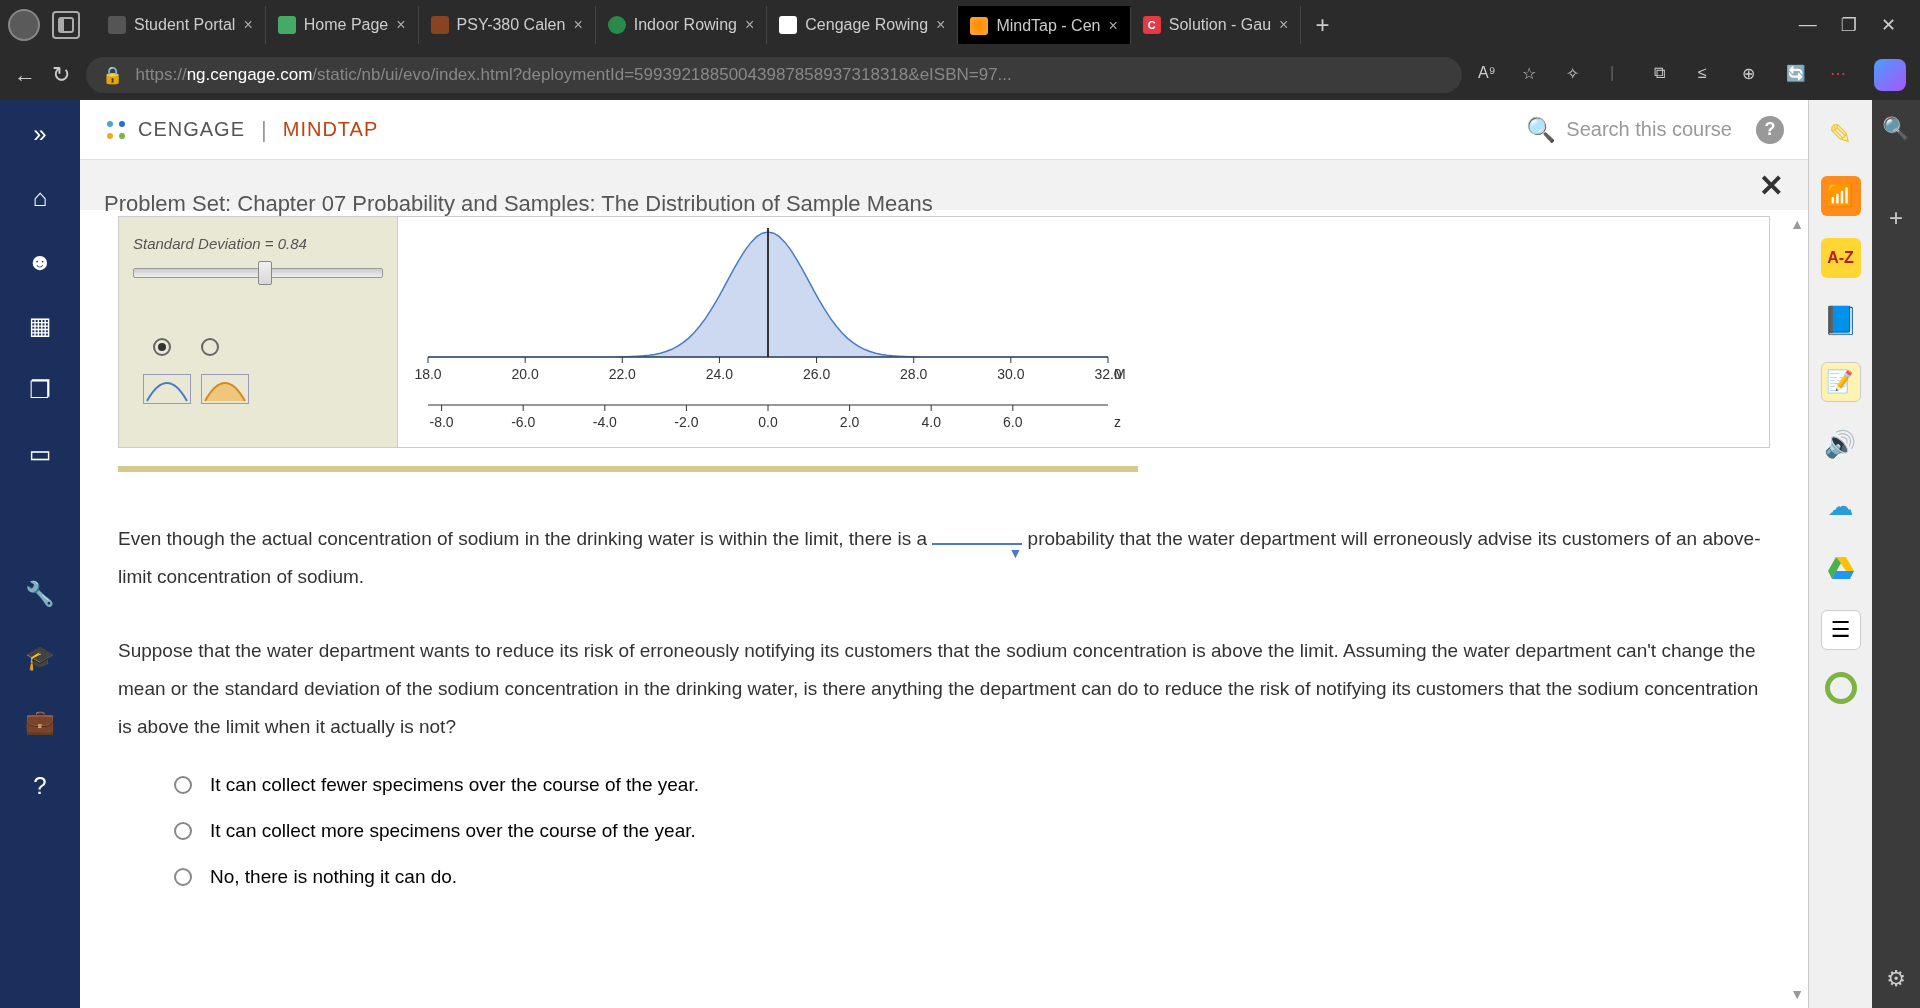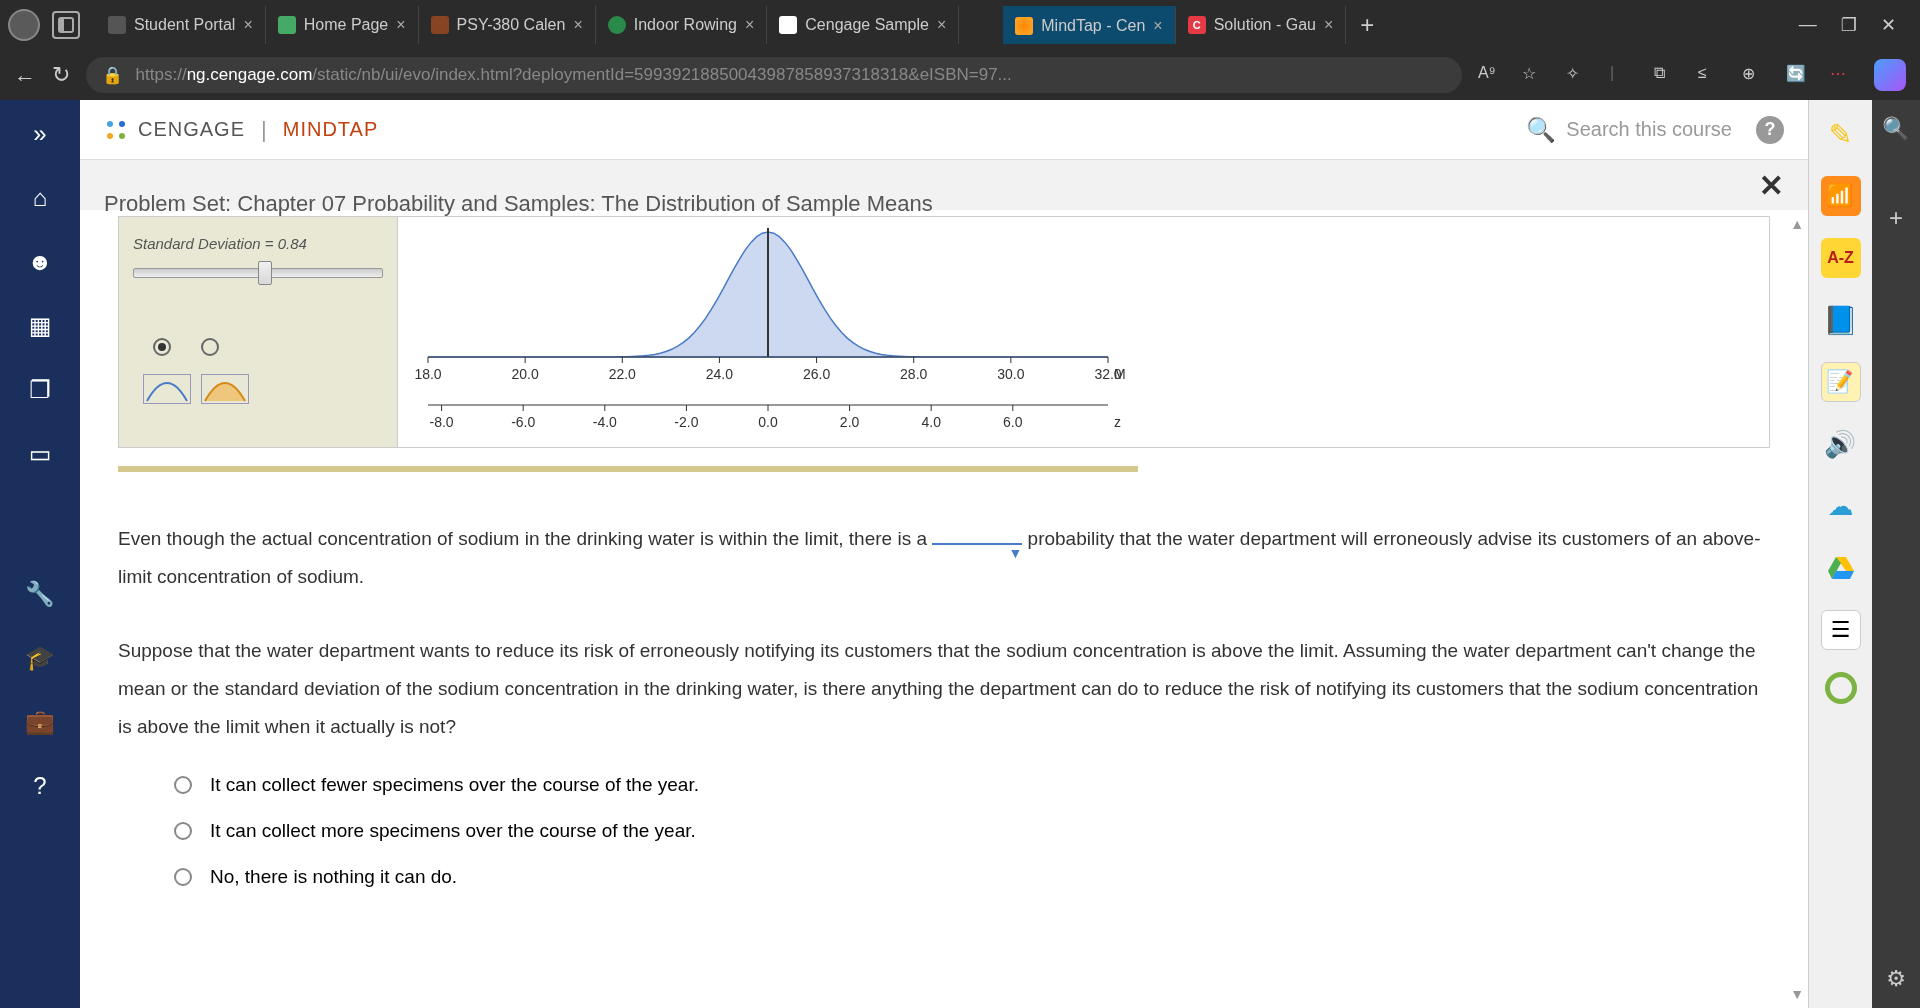--- a/index.html
+++ b/index.html
@@ -4,21 +4,21 @@
 <style>
 * { margin: 0; padding: 0; box-sizing: border-box; }
 body { font-family: 'Segoe UI', Arial, sans-serif; background: #2b2b2b; width: 1920px; height: 1008px; overflow: hidden; }
 
 
 .browser-top { background: #2b2b2b; height: 50px; display: flex; align-items: center; padding: 0 8px; }
 .profile-icon { width: 32px; height: 32px; background: #5a5a5a; border-radius: 50%; margin-right: 12px; border: 2px solid #888; }
 .tab-icon-square { width: 28px; height: 28px; border: 2px solid #aaa; border-radius: 4px; margin-right: 16px; display:flex; align-items:center; justify-content:center;}
 .tabs { display: flex; flex: 1; align-items: center; height: 100%; }
 .tab { display: flex; align-items: center; padding: 0 12px; height: 38px; color: #ccc; font-size: 16px; max-width: 200px; border-right: 1px solid #444; }
-.tab.active { background: #0c4a6e; border-top: 2px solid transparent; margin-left: 44px; }
+.tab.active { background: #000000; border-top: 2px solid transparent; }
 .tab-favicon { width: 18px; height: 18px; margin-right: 8px; border-radius: 3px; flex-shrink: 0; }
 .tab-text { white-space: nowrap; overflow: hidden; text-overflow: ellipsis; flex: 1; }
 .tab-close { margin-left: 8px; font-size: 16px; color: #aaa; }
 .new-tab { color: #ccc; font-size: 24px; padding: 0 14px; }
 .window-controls { display: flex; gap: 24px; padding: 0 16px; color: #ccc; }
 .window-controls span { font-size: 18px; }
 
 .addr-bar { background: #2b2b2b; height: 50px; display: flex; align-items: center; padding: 0 14px; gap: 16px; }
 .nav-btn { color: #ccc; font-size: 22px; }
 .url-box { flex: 1; background: #3b3b3b; border-radius: 20px; height: 36px; display: flex; align-items: center; padding: 0 16px; color: #888; font-size: 17px; }
@@ -120,21 +120,21 @@
         <span class="tab-text">PSY-380 Calen</span>
         <span class="tab-close">×</span>
       </div>
     <div class="tab">
         <div class="tab-favicon" style="background:#2a8a4a;border-radius:50%"></div>
         <span class="tab-text">Indoor Rowing</span>
         <span class="tab-close">×</span>
       </div>
     <div class="tab">
         <div class="tab-favicon" style="background:#fff"></div>
-        <span class="tab-text">Cengage Sample</span>
+        <span class="tab-text">Cengage Rowing</span>
         <span class="tab-close">×</span>
       </div>
     <div class="tab active">
         <div class="tab-favicon" style="background:radial-gradient(#f80,#fa3)"></div>
         <span class="tab-text">MindTap - Cen</span>
         <span class="tab-close">×</span>
       </div>
     <div class="tab">
         <div class="tab-favicon" style="background:#e63946;color:#fff;font-size:11px;display:flex;align-items:center;justify-content:center;font-weight:bold">C</div>
         <span class="tab-text">Solution - Gau</span>

